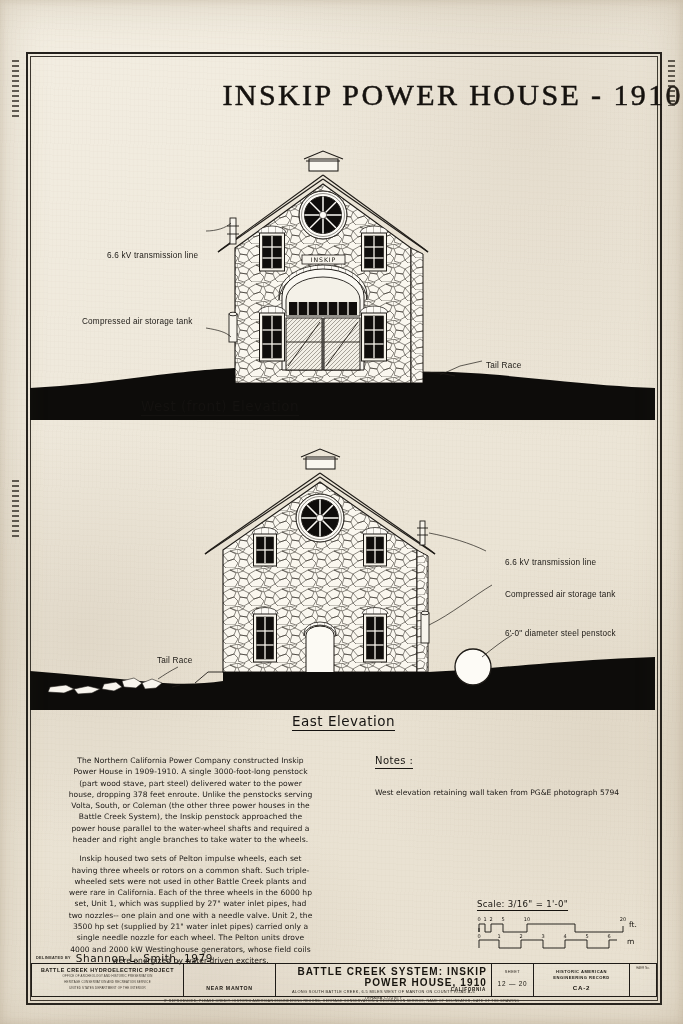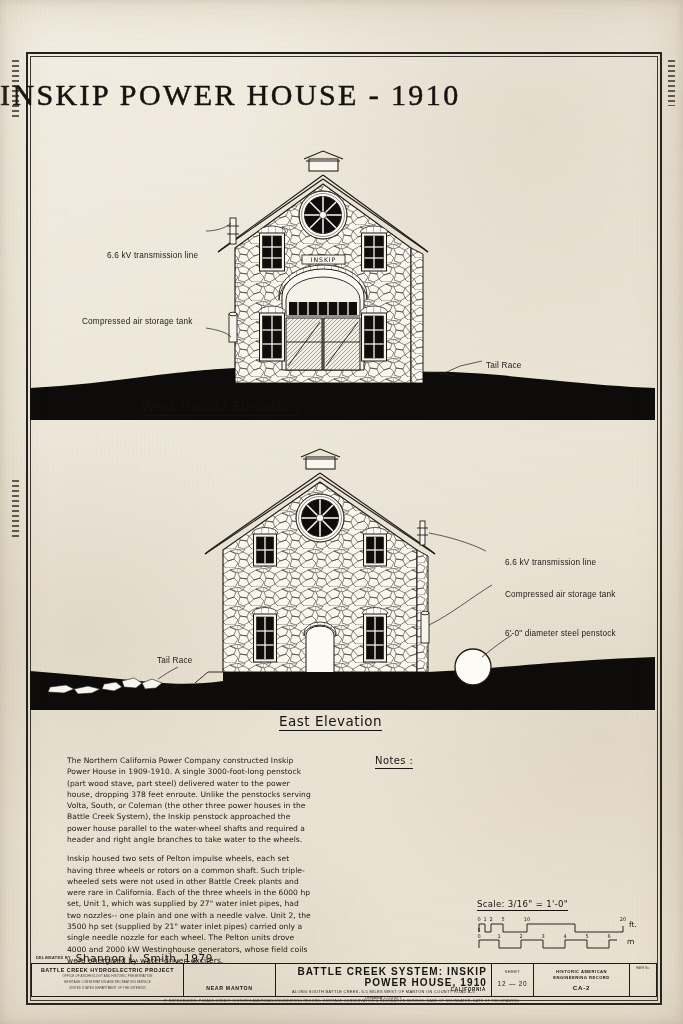--- a/index.html
+++ b/index.html
@@ -48,21 +48,21 @@
   
   .margin-ticks {
     position: absolute; width: 7px;
     background-image: repeating-linear-gradient(180deg,#2a2620 0 2px, rgba(0,0,0,0) 2px 5px);
     opacity: 0.75;
   }
 
   .ttl {
     position: absolute;
     left: 0; right: 0; top: 78px;
-    text-align: left;
+    text-align: right;
     font-family: "Liberation Serif", serif;
     font-size: 30px;
     letter-spacing: 2.4px;
     color: #15120f;
     font-weight: 400;
     -webkit-text-stroke: 0.5px #15120f;
   }
   .leader-label {
     position: absolute;
     white-space: nowrap;
@@ -89,21 +89,21 @@
   
   #desc {
     position: absolute;
     left: 67px; top: 755px; width: 247px;
     font-family: "DejaVu Sans", sans-serif;
     font-size: 7.55px;
     line-height: 1.495;
     color: #1a1714;
     letter-spacing: 0.05px;
   }
-  #desc p { margin: 0 0 8px 0; }
+  #desc p { margin: 0 0 8px 0; text-align: center; }
   #notes {
     position: absolute;
     left: 375px; top: 753px; width: 268px;
     font-family: "DejaVu Sans", sans-serif;
     font-size: 7.55px;
     line-height: 1.5;
     color: #1a1714;
   }
   #notes .nh {
     font-size: 10px;
@@ -532,29 +532,30 @@
     <g class="ink" stroke-width="0.7">
       <path d="M148,232 C140,236 134,240 128,244"></path>
     </g>
   </svg>
 
   <div class="leader-label" style="left:505px; top:558px;">6.6 kV transmission line</div>
   <div class="leader-label" style="left:505px; top:590px;">Compressed air storage tank</div>
   <div class="leader-label" style="left:505px; top:629px;">6'-0" diameter steel penstock</div>
   <div class="leader-label" style="left:157px; top:656px;">Tail Race</div>
 
-  <div class="elev-cap" style="left:279px; top:713px;text-align:right;">East Elevation</div>
+  <div class="elev-cap" style="left:292px; top:713px;text-align:right;">East Elevation</div>
 
   <div id="desc">
     <p>The Northern California Power Company constructed Inskip Power House in 1909-1910. A single 3000-foot-long penstock (part wood stave, part steel) delivered water to the power house, dropping 378 feet enroute. Unlike the penstocks serving Volta, South, or Coleman (the other three power houses in the Battle Creek System), the Inskip penstock approached the power house parallel to the water-wheel shafts and required a header and right angle branches to take water to the wheels.</p>
     <p>Inskip housed two sets of Pelton impulse wheels, each set having three wheels or rotors on a common shaft. Such triple-wheeled sets were not used in other Battle Creek plants and were rare in California. Each of the three wheels in the 6000 hp set, Unit 1, which was supplied by 27" water inlet pipes, had two nozzles-- one plain and one with a needle valve. Unit 2, the 3500 hp set (supplied by 21" water inlet pipes) carried only a single needle nozzle for each wheel. The Pelton units drove 4000 and 2000 kW Westinghouse generators, whose field coils were energized by water-driven exciters.</p>
   </div>
 
   <div id="notes">
     <div class="nh">Notes :</div>
+    <p>West elevation retaining wall taken from PG&amp;E photograph 5794</p>
   </div>
 
   <div id="scalebox">
     <div id="scale-title">Scale:  3/16" = 1'-0"</div>
     <svg width="160" height="40" viewBox="0 0 160 40" style="margin-top:3px;">
 
       <g class="ink" stroke-width="0.95">
         <path d="M2,18 L2,10 L8,10 L8,18 L14,18 L14,10 L26,10 L26,18 L50,18 L50,10 L98,10 L98,18 L146,18"></path>
         <line x1="2" y1="18" x2="2" y2="14"></line>
         <line x1="146" y1="18" x2="146" y2="12"></line>

